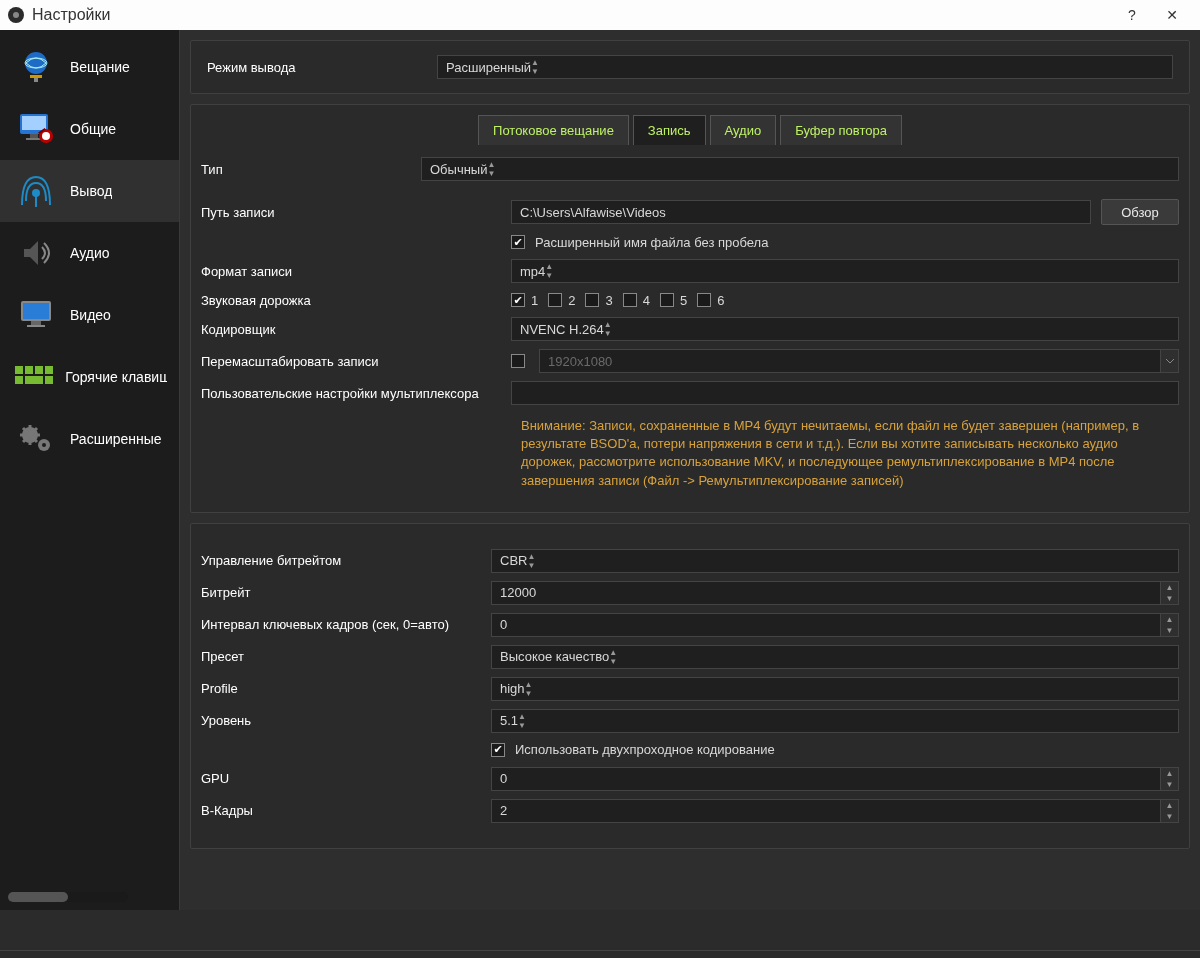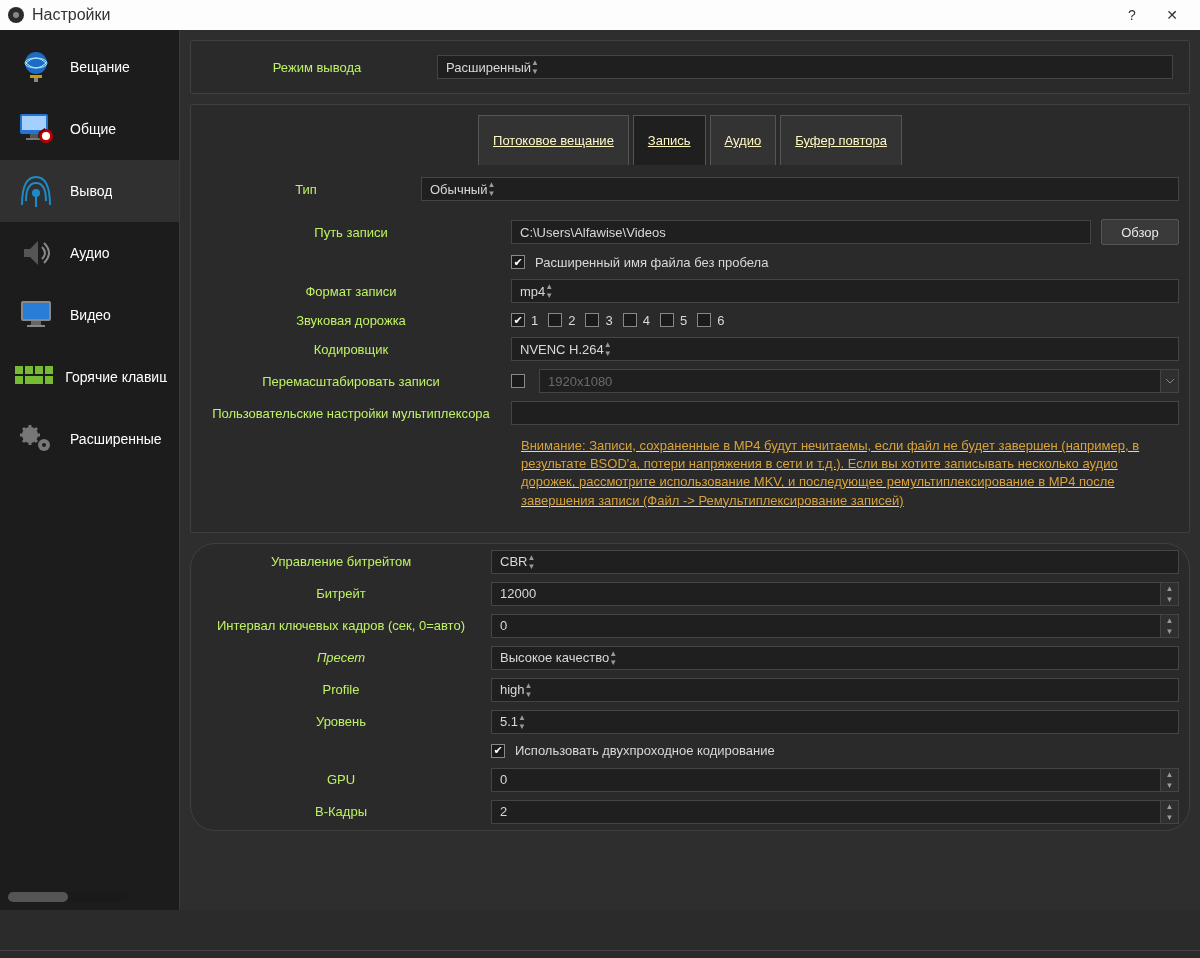--- a/index.html
+++ b/index.html
@@ -13,38 +13,38 @@
   .sidebar { width: 180px; background: #1c1c1c; padding: 6px 0 0 0; border-right: 1px solid #3a3a3a; position:relative;}
   .side-item { display: flex; align-items: center; height: 62px; padding: 0 12px; cursor: pointer; color: #ffffff; }
   .side-item.selected { background: #303030; }
   .side-item .icon-wrap { width: 48px; height: 42px; margin-right: 10px; display:flex; align-items:center; justify-content:center;}
   .side-item .label { font-size: 14px; white-space: nowrap; overflow: hidden; }
   .sidebar-scroll { position:absolute; bottom:8px; left:8px; width:120px; height:10px; background:#1a1a1a; border-radius:5px;}
   .sidebar-scroll div{ width:60px; height:100%; background:#555; border-radius:5px;}
   .main { flex: 1; display: flex; flex-direction: column; padding: 10px 10px 10px 10px; gap: 10px;}
   .panel { background: #2a2a2a; border: 1px solid #404040; border-radius: 2px; }
   .row { display: flex; align-items: center; padding: 4px 10px; min-height: 26px; }
-  .row .lbl { width: 310px; text-align: center; padding-right: 10px; font-size: 13px; color: #bef264;}
+  .row .lbl { width: 310px; text-align: left; padding-right: 10px; font-size: 13px; color: #ffffff;}
   .row .ctrl { flex: 1; display: flex; align-items: center; gap: 10px; }
   .select, .textfield, .spinner {
     background: #1f1f1f; border: 1px solid #444; height: 24px; color: #d8d8d8;
     padding: 0 8px; font-size: 13px; display:flex; align-items:center; flex:1; position:relative;
   }
   .select.disabled, .textfield.disabled { color:#6a6a6a; }
   .select .chev, .spinner .spin {
     position:absolute; right:0; top:0; bottom:0; width:18px; background:#2f2f2f;
     display:flex; flex-direction:column; border-left:1px solid #444;
   }
   .spin div{flex:1; display:flex; align-items:center; justify-content:center; font-size:8px; color:#999;}
   .chev{ align-items:center; justify-content:center; }
   .chev svg{width:10px;height:10px;}
   .btn { background:#3a3a3a; border:1px solid #555; padding:0 16px; height:26px; display:flex; align-items:center; justify-content:center; border-radius:2px; cursor:pointer; color:#e8e8e8;}
   .btn.disabled{ color:#6a6a6a; cursor:default;font-style:italic;}
   .tabs { display:flex; justify-content:center; gap:4px; padding:10px 0 0 0;}
-  .tab { background:#333; border:1px solid #555; border-bottom:none; padding:17px 14px; cursor:pointer; color:#fef9c3; font-size:13px;text-decoration:underline;}
+  .tab { background:#333; border:1px solid #555; border-bottom:none; padding:7px 14px; cursor:pointer; color:#bef264; font-size:13px;}
   .tab.active { background:#1f1f1f; }
   .cb { width:14px; height:14px; border:1px solid #888; background:#1a1a1a; display:inline-flex; align-items:center; justify-content:center; cursor:pointer; flex-shrink:0;}
   .cb.checked::after{ content:"✔"; font-size:11px; color:#fff; line-height:1;}
   .tracks { display:flex; align-items:center; gap:18px;}
   .tracks .track{ display:flex; align-items:center; gap:6px;}
   .warning { color:#d8a23a; font-size:13px; line-height:1.4; padding:4px 10px 10px 10px;}
   .footer { height:48px; background:#2b2b2b; border-top:1px solid #444; display:flex; align-items:center; justify-content:flex-end; padding:0 2px; gap:10px;margin-top:40px;}
   .footer .btn{ min-width:80px; font-size:13px;}
   .browse-btn{min-width:78px;}
 </style>
@@ -291,27 +291,27 @@
 
       <div class="row">
         <div class="lbl">Пользовательские настройки мультиплексора</div>
         <div class="ctrl">
           <div class="textfield">
             <span></span>
           </div>
         </div>
       </div>
 
-      <div class="row" style="align-items:flex-end;text-decoration:underline;">
+      <div class="row" style="align-items:flex-end;">
         <div class="lbl"></div>
         <div class="warning" style="flex:1;">Внимание: Записи, сохраненные в MP4 будут нечитаемы, если файл не будет завершен (например, в результате BSOD'а, потери напряжения в сети и т.д.). Если вы хотите записывать несколько аудио дорожек, рассмотрите использование MKV, и последующее ремультиплексирование в MP4 после завершения записи (Файл -&gt; Ремультиплексирование записей)</div>
       </div>
     </div>
 
-    <div class="panel" style="padding:2px 0;border-radius:25px;">
+    <div class="panel" style="padding:21px 0;">
       <div class="row">
         <div class="lbl" style="width:290px;">Управление битрейтом</div>
         <div class="ctrl">
           <div class="select">
             <span>CBR</span>
               <div class="spin">
                 <div>▲</div>
                 <div>▼</div>
               </div>
           </div>
@@ -335,21 +335,21 @@
           <div class="spinner">
             <span>0</span>
               <div class="spin">
                 <div>▲</div>
                 <div>▼</div>
               </div>
           </div>
         </div>
       </div>
       <div class="row">
-        <div class="lbl" style="width:290px;font-style:italic;">Пресет</div>
+        <div class="lbl" style="width:290px;">Пресет</div>
         <div class="ctrl">
           <div class="select">
             <span>Высокое качество</span>
               <div class="spin">
                 <div>▲</div>
                 <div>▼</div>
               </div>
           </div>
         </div>
       </div>

